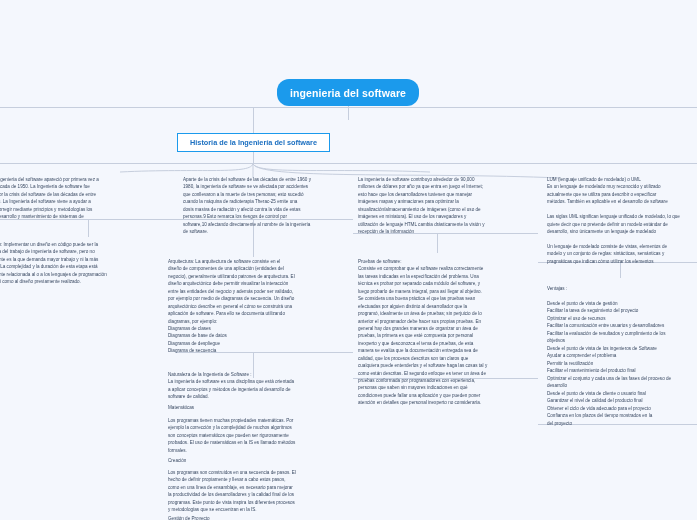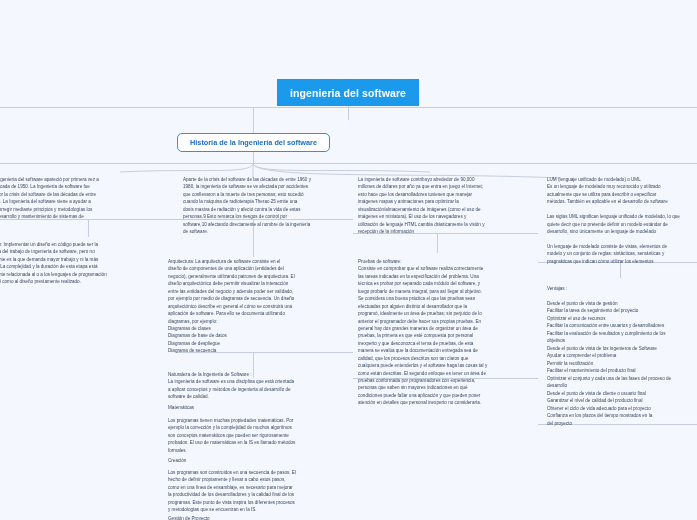--- a/index.html
+++ b/index.html
@@ -36,39 +36,39 @@
     pointer-events: none;
   }
   
   .root-node {
     position: absolute;
     left: 277px;
     top: 79px;
     width: 142px;
     height: 27px;
     background: #1b9aec;
-    border-radius: 0;
+    border-radius: 12px;
     color: #ffffff;
     font-size: 10.5px;
     font-weight: bold;
     letter-spacing: .1px;
     display: flex;
     align-items: center;
     justify-content: center;
     box-sizing: border-box;
   }
   .branch-node {
     position: absolute;
     left: 177px;
     top: 133px;
     width: 153px;
     height: 19px;
     background: #ffffff;
     border: 1.3px solid #1b9aec;
-    border-radius: 5px;
+    border-radius: 0;
     color: #1b6fc0;
     font-size: 7.3px;
     font-weight: bold;
     display: flex;
     align-items: center;
     justify-content: center;
     box-sizing: border-box;
   }
   
   .tblock {

